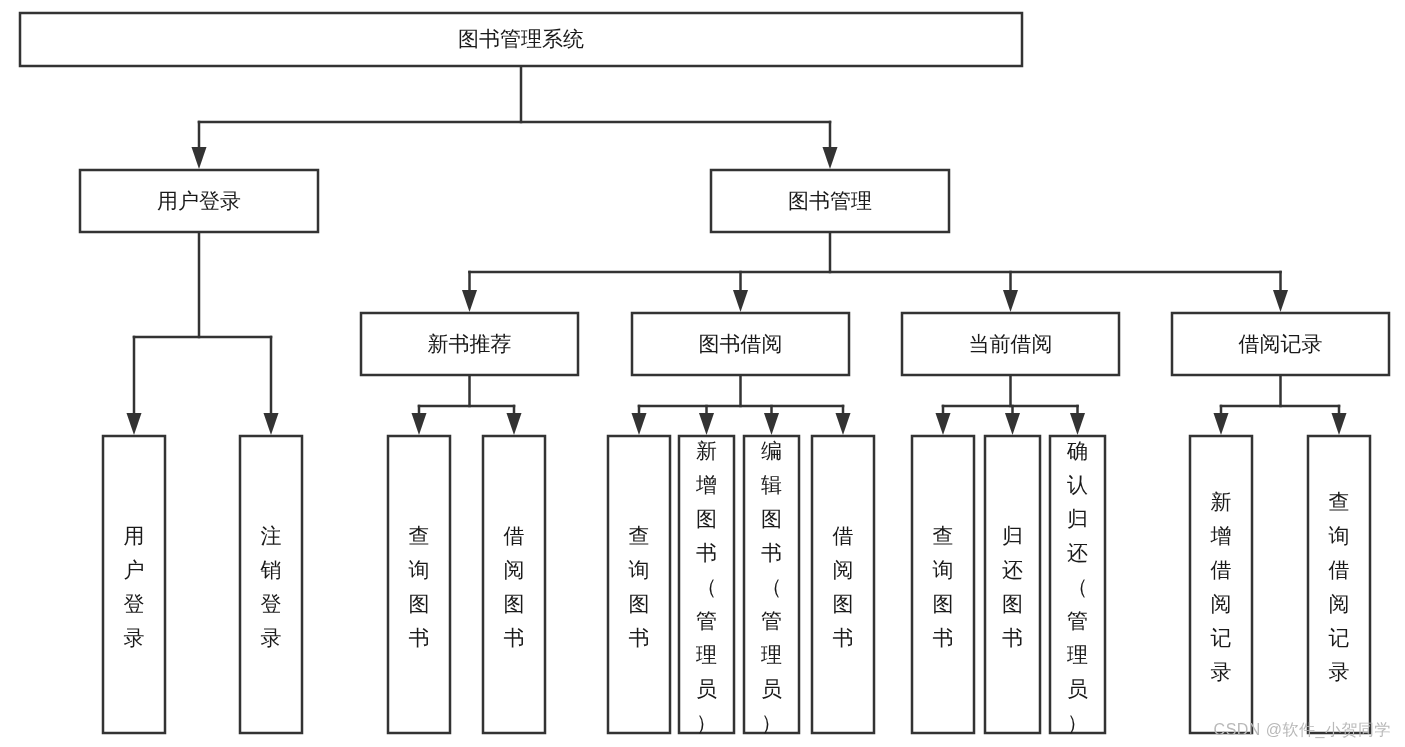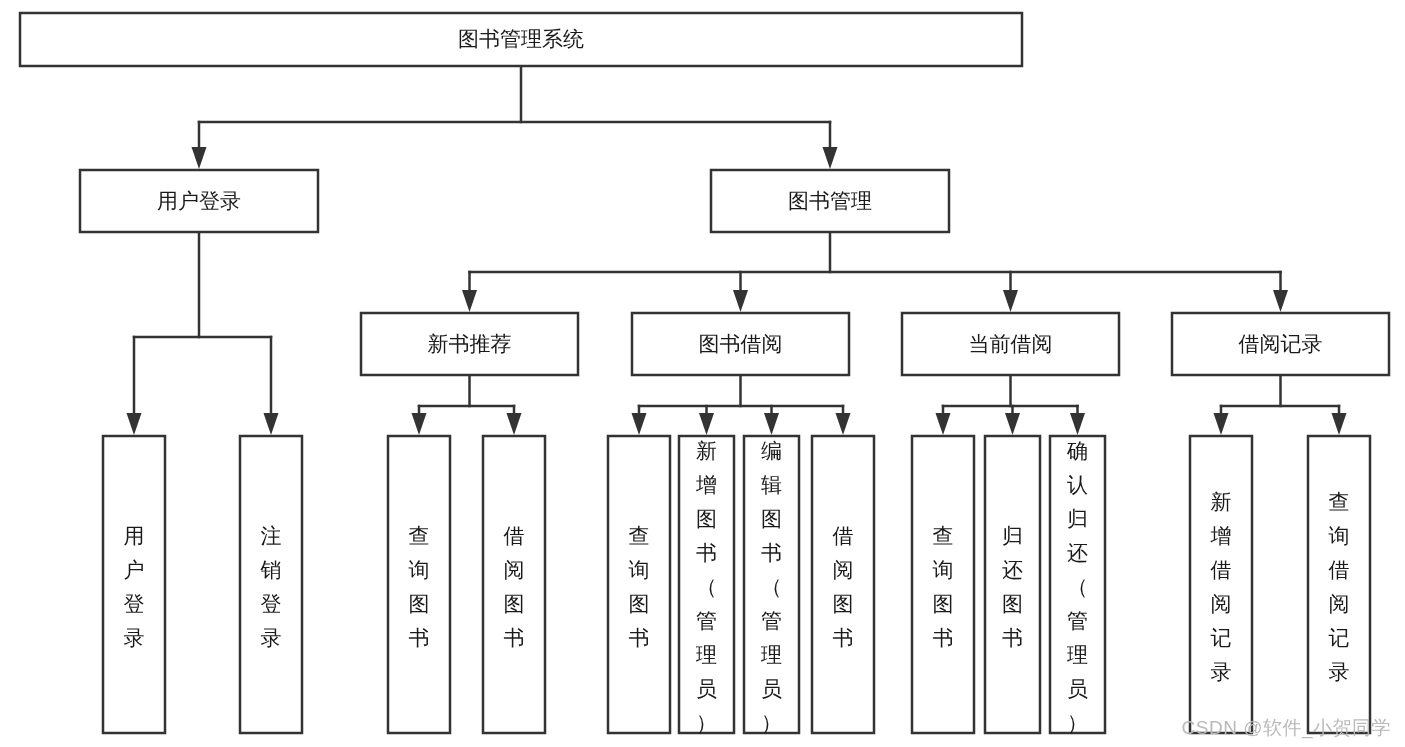--- a/index.html
+++ b/index.html
@@ -52,21 +52,21 @@
     font-family: "Liberation Sans", "DejaVu Sans", sans-serif;
     font-size: 21px;
     fill: #1a1a1a;
     text-anchor: middle;
   }
   .watermark {
     position: absolute;
     right: 14px;
     bottom: 6px;
     font-family: "Liberation Sans", "DejaVu Sans", sans-serif;
-    font-size: 19px;
+    font-size: 16px;
     color: #b9b9b9;
     white-space: nowrap;
     letter-spacing: 0.5px;
     pointer-events: none;
     text-align: right;
   }
 </style>
 </head>
 <body>
 

